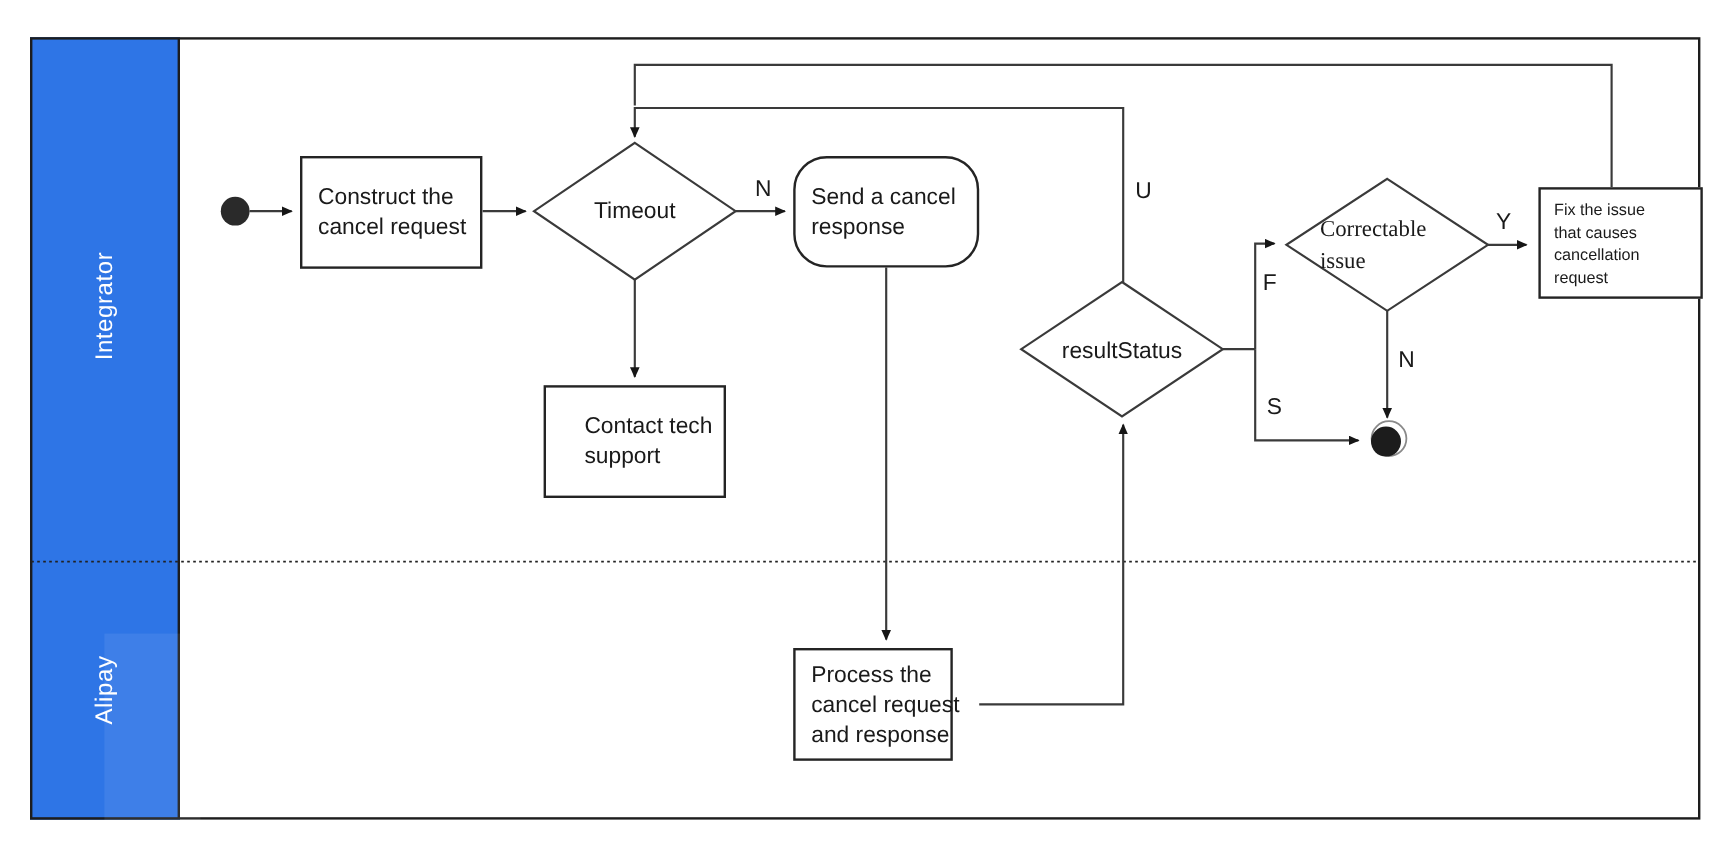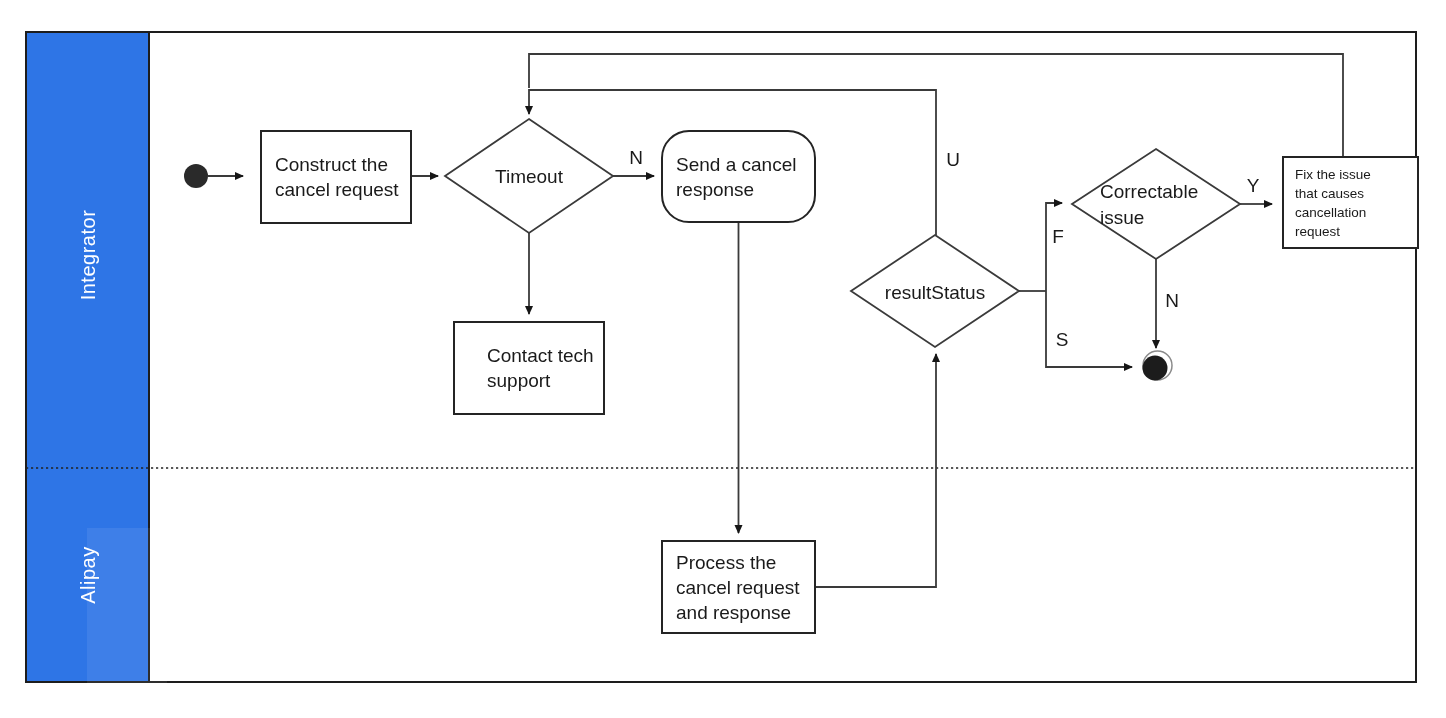--- a/index.html
+++ b/index.html
@@ -32,21 +32,21 @@
     position:absolute; background:#ffffff; border:2px solid #242424; box-sizing:border-box;
     display:flex; flex-direction:column; justify-content:center;
     font-size:19px; line-height:25px; padding-left:13px;
   }
   .node-box .line { white-space:nowrap; }
   .node-box.small { font-size:13.5px; line-height:19px; padding-left:11px; }
   .diamond-label {
     position:absolute; font-size:19px; white-space:nowrap;
     transform:translate(-50%,-50%); text-align:right;
   }
-  .diamond-label.multi { transform:none; text-align:left; line-height:26px; }
+  .diamond-label.multi { transform:none; text-align:left; line-height:26px;font-family:Liberation Serif, serif; }
   .edge-label {
     position:absolute; font-size:19px; transform:translate(-50%,-50%); white-space:nowrap;
   }
 </style>
 </head>
 <body>
 
 <div class="canvas">
 
   <div class="frame"></div>
@@ -82,36 +82,36 @@
 
     <polygon class="shape" points="529,119 613,176 529,233 445,176"></polygon>
     <polygon class="shape" points="935,235 1019,291 935,347 851,291"></polygon>
     <polygon class="shape" points="1156,149 1240,204 1156,259 1072,204"></polygon>
 
     <circle cx="196" cy="176" r="12" fill="#2a2a2a"></circle>
     <circle cx="1157.5" cy="365.5" r="14.5" fill="none" stroke="#8a8a8a" stroke-width="1.5"></circle>
     <circle cx="1155" cy="368" r="12.5" fill="#1c1c1c"></circle>
   </svg>
 
-  <div class="node-box" style="left:250px; top:130px; width:152px; height:94px;margin-left:10px;">
+  <div class="node-box" style="left:250px; top:130px; width:152px; height:94px;">
     <div class="line">Construct the</div>
     <div class="line">cancel request</div>
   </div>
 
   <div class="node-box" style="left:661px; top:130px; width:155px; height:93px;border-radius:28px;">
     <div class="line">Send a cancel</div>
     <div class="line">response</div>
   </div>
 
   <div class="node-box" style="left:453px; top:321px; width:152px; height:94px;padding-left:32px;">
     <div class="line">Contact tech</div>
     <div class="line">support</div>
   </div>
 
-  <div class="node-box" style="left:661px; top:540px; width:155px; height:94px;">
+  <div class="node-box" style="left:661px; top:540px; width:133px; height:94px;">
     <div class="line">Process the</div>
     <div class="line">cancel request</div>
     <div class="line">and response</div>
   </div>
 
   <div class="node-box small" style="left:1282px; top:156px; width:137px; height:93px;">
     <div class="line">Fix the issue</div>
     <div class="line">that causes</div>
     <div class="line">cancellation</div>
     <div class="line">request</div>

